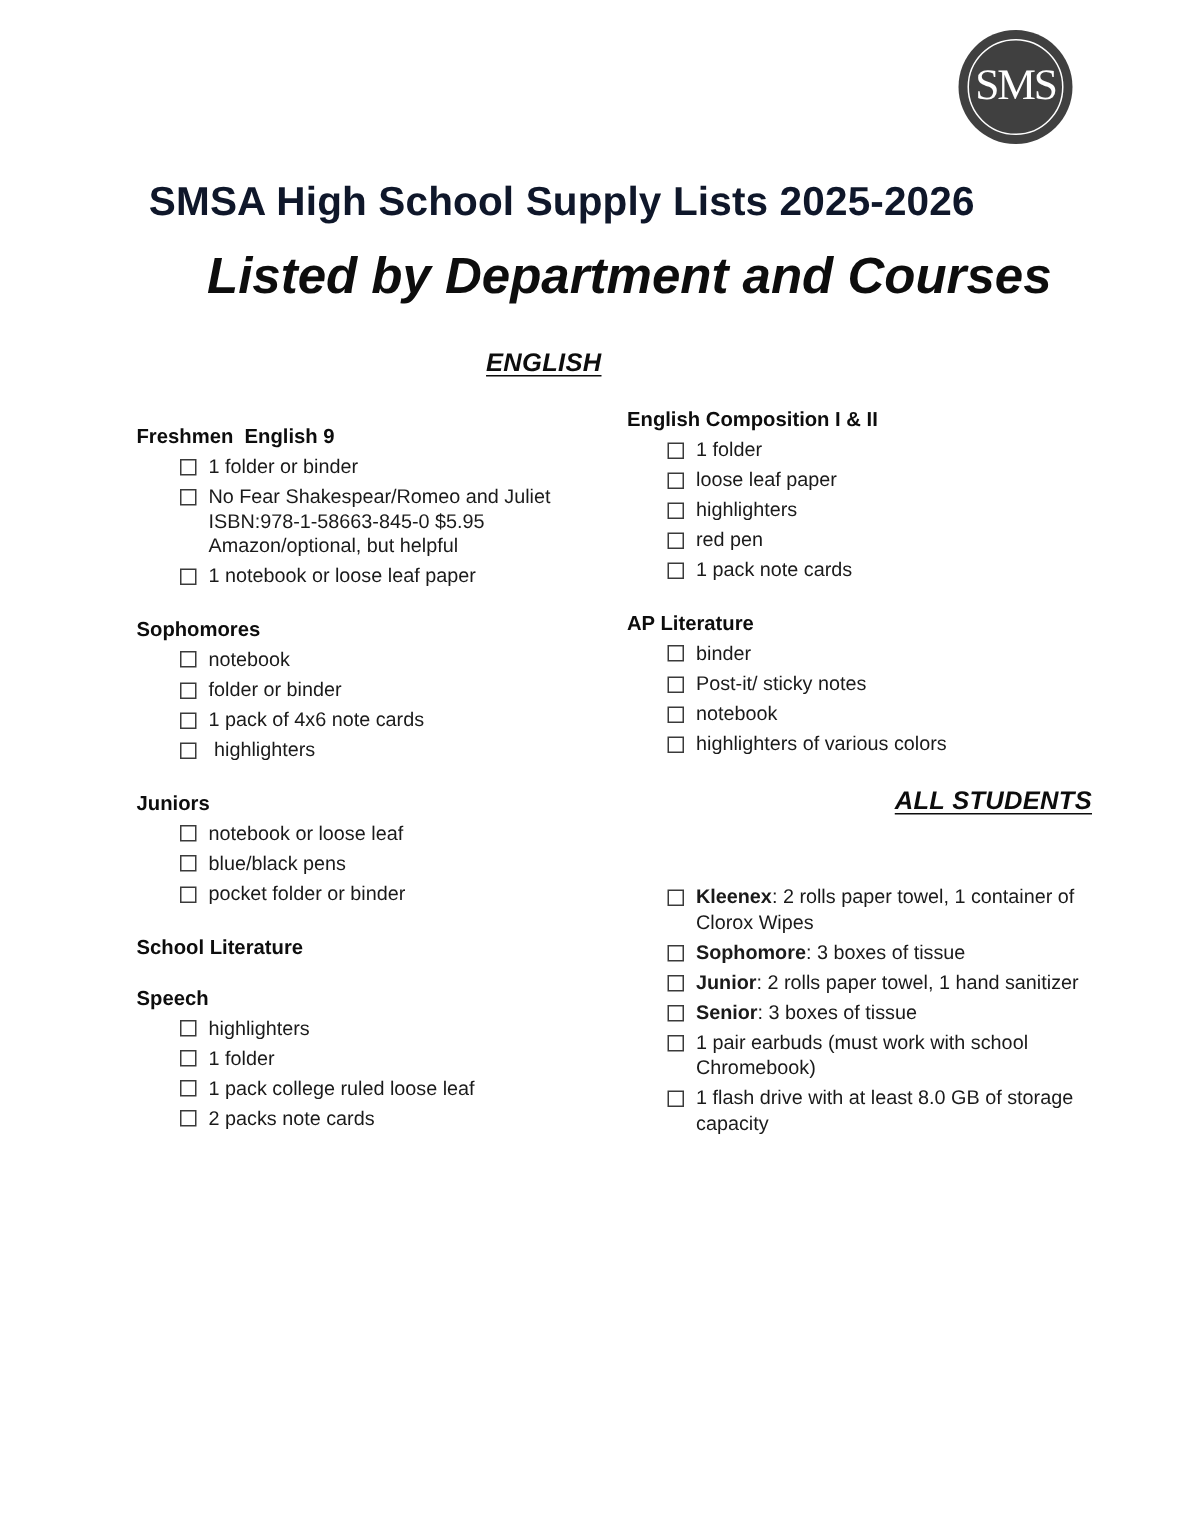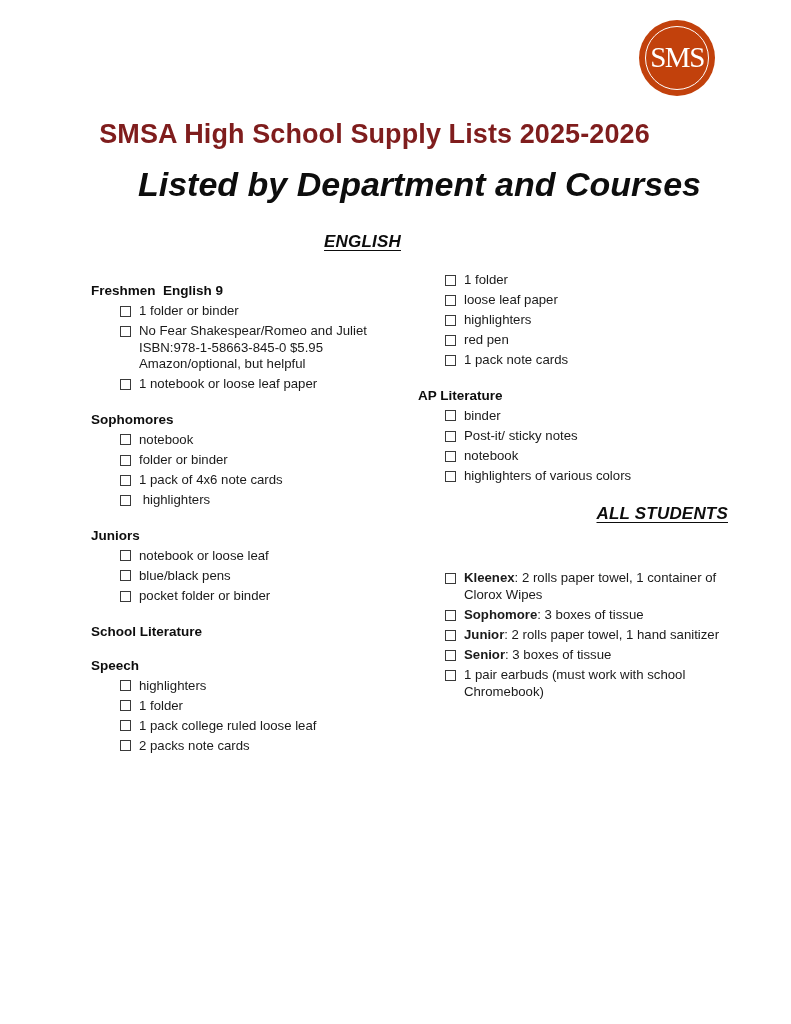--- a/index.html
+++ b/index.html
@@ -21,21 +21,21 @@
     position: absolute;
     top: 20px;
     left: 639px;
     width: 76px;
     height: 76px;
   }
   .logo-outer {
     width: 76px;
     height: 76px;
     border-radius: 50%;
-    background: #c2410c;
+    background: #404040;
     position: relative;
     box-sizing: border-box;
   }
   .logo-ring {
     position: absolute;
     top: 6px;
     left: 6px;
     right: 6px;
     bottom: 6px;
     border-radius: 50%;
@@ -59,21 +59,21 @@
 
   
   .title {
     position: absolute;
     top: 119px;
     left: 0;
     width: 749px;
     text-align: center;
     font-size: 27px;
     font-weight: bold;
-    color: #7f1d1d;
+    color: #0f172a;
     letter-spacing: 0.1px;
   }
   .subtitle {
     position: absolute;
     top: 165px;
     left: 0;
     width: 791px;
     text-align: center;
     font-size: 34px;
     font-weight: bold;
@@ -248,20 +248,21 @@
             <span class="item-text">2 packs note cards</span>
           </li>
         </ul>
       </div>
     </div>
 </div>
 
 <div class="col-right">
   <div id="right-groups">
       <div class="group">
+        <div class="group-title">English Composition I &amp; II</div>
         <ul class="items">
           <li class="item">
             <span class="cb"></span>
             <span class="item-text">1 folder</span>
           </li>
           <li class="item">
             <span class="cb"></span>
             <span class="item-text">loose leaf paper</span>
           </li>
           <li class="item">
@@ -316,14 +317,18 @@
         <span class="item-text"><b>Junior</b><span>: 2 rolls paper towel, 1 hand sanitizer</span></span>
       </li>
       <li class="item">
         <span class="cb"></span>
         <span class="item-text"><b>Senior</b><span>: 3 boxes of tissue</span></span>
       </li>
       <li class="item">
         <span class="cb"></span>
         <span class="item-text"><span>1 pair earbuds (must work with school Chromebook)</span></span>
       </li>
+      <li class="item">
+        <span class="cb"></span>
+        <span class="item-text"><span>1 flash drive with at least 8.0 GB of storage capacity</span></span>
+      </li>
     </ul>
 </div>
 
 </body></html>

